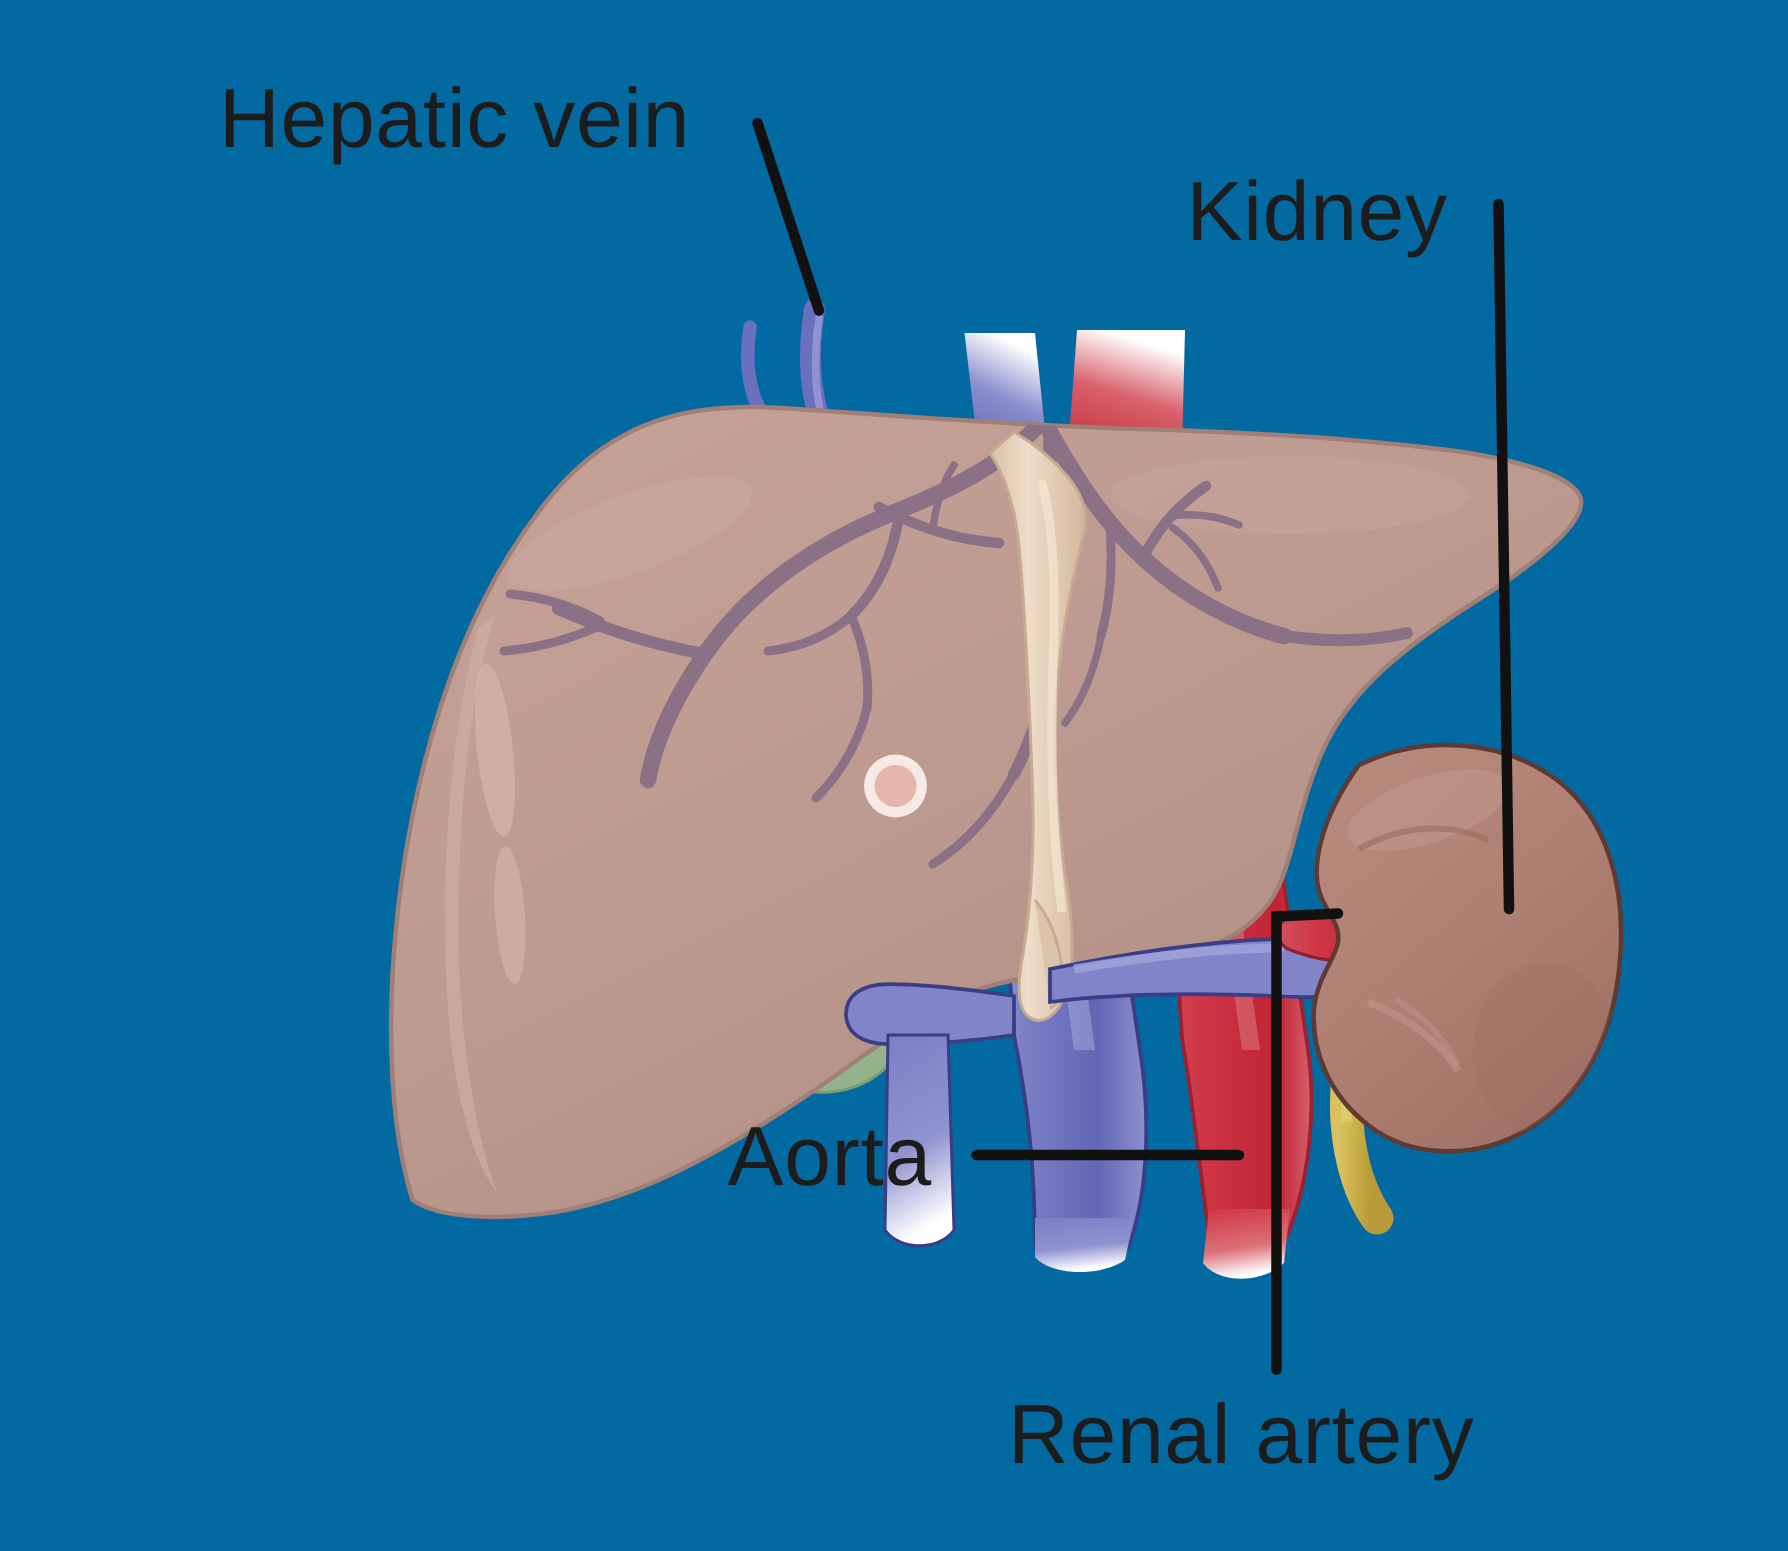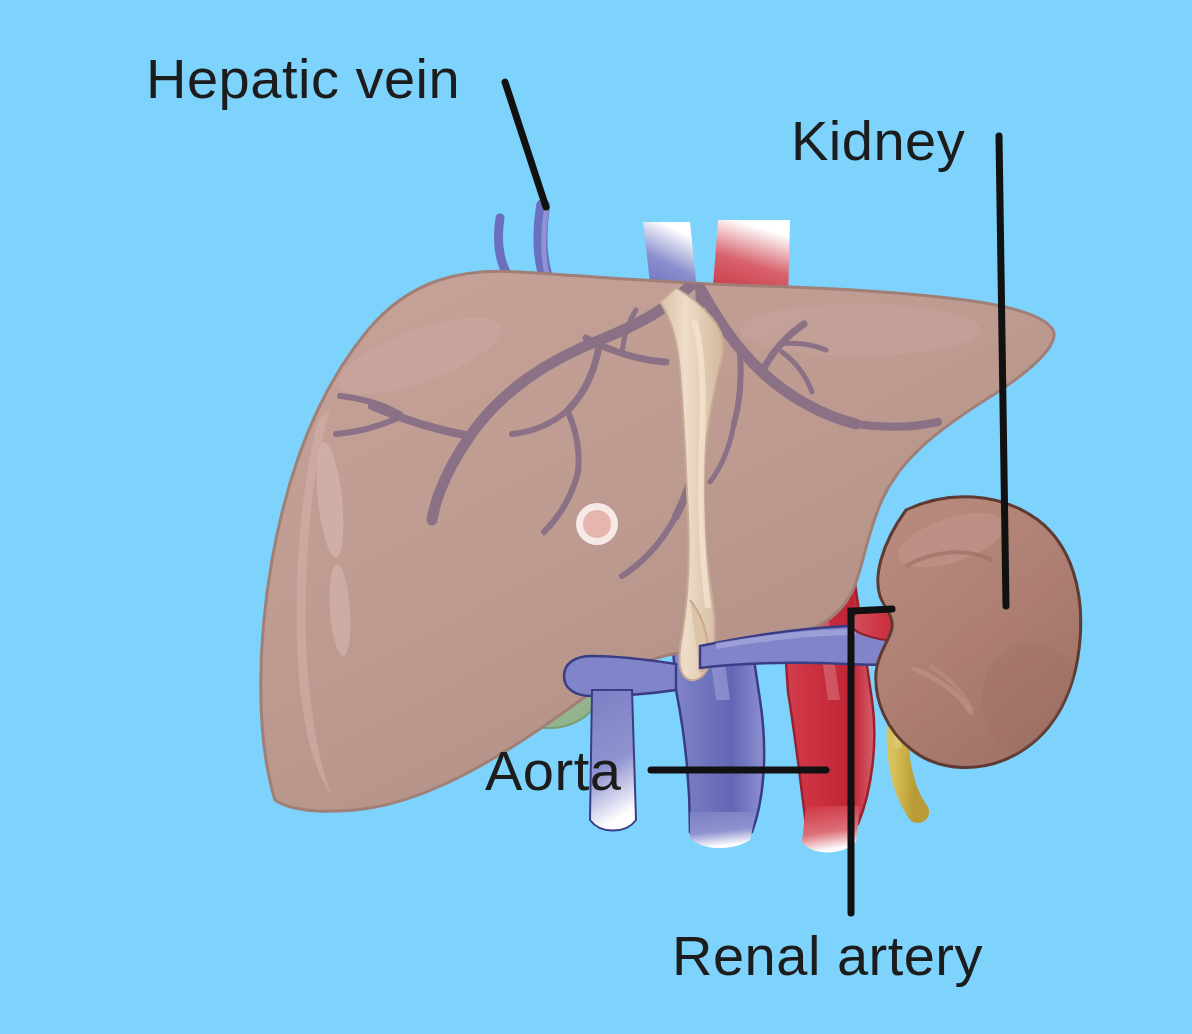--- a/index.html
+++ b/index.html
@@ -10,21 +10,21 @@
   body {
     width: 1192px;
     height: 1034px;
     overflow: hidden;
     font-family: "Liberation Sans", sans-serif;
   }
   #stage {
     position: relative;
     width: 1192px;
     height: 1034px;
-    background: #7dd3fc;
+    background: #0369a1;
   }
   #figure {
     position: absolute;
     left: 0;
     top: 0;
     width: 1192px;
     height: 1034px;
     display: block;
   }
   .anno-label {

